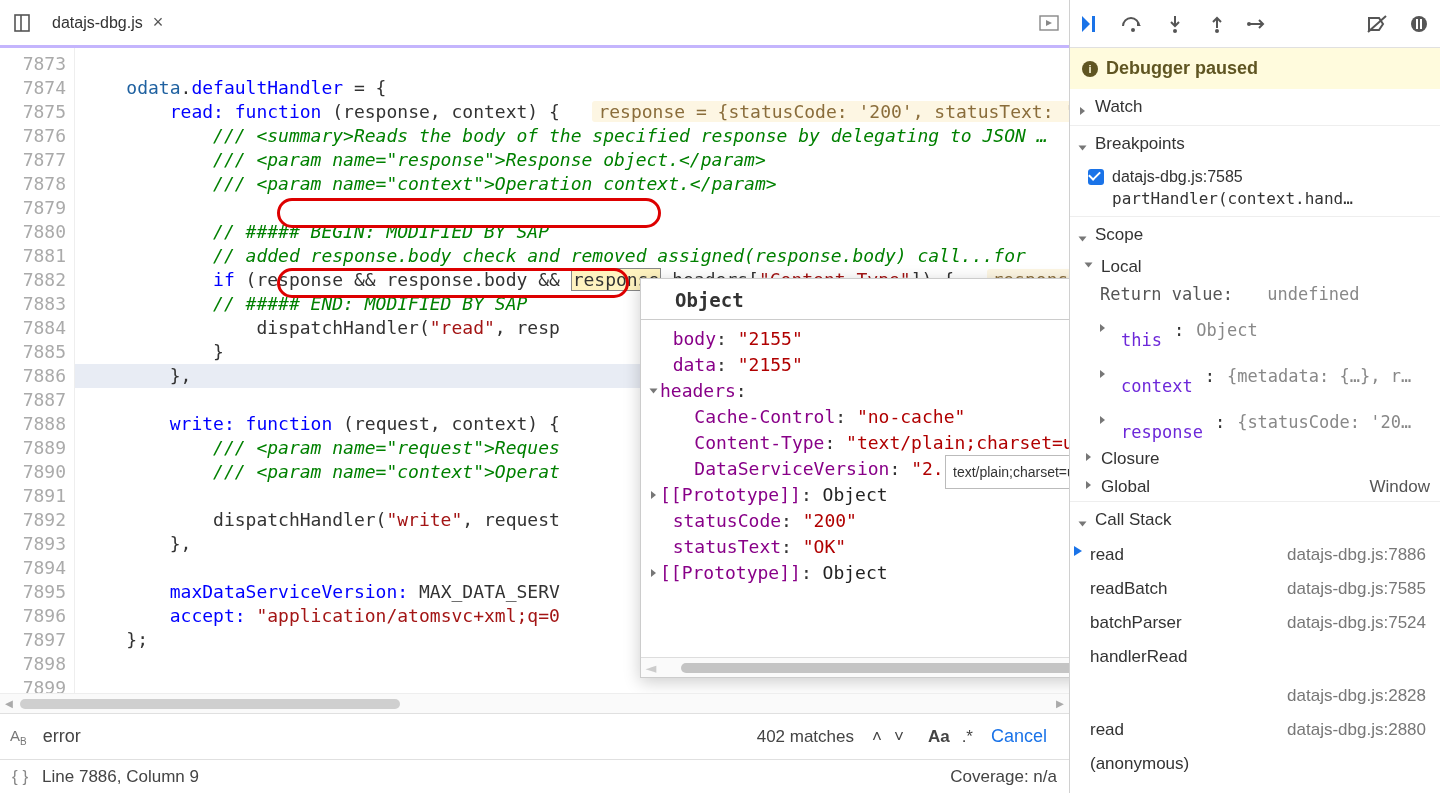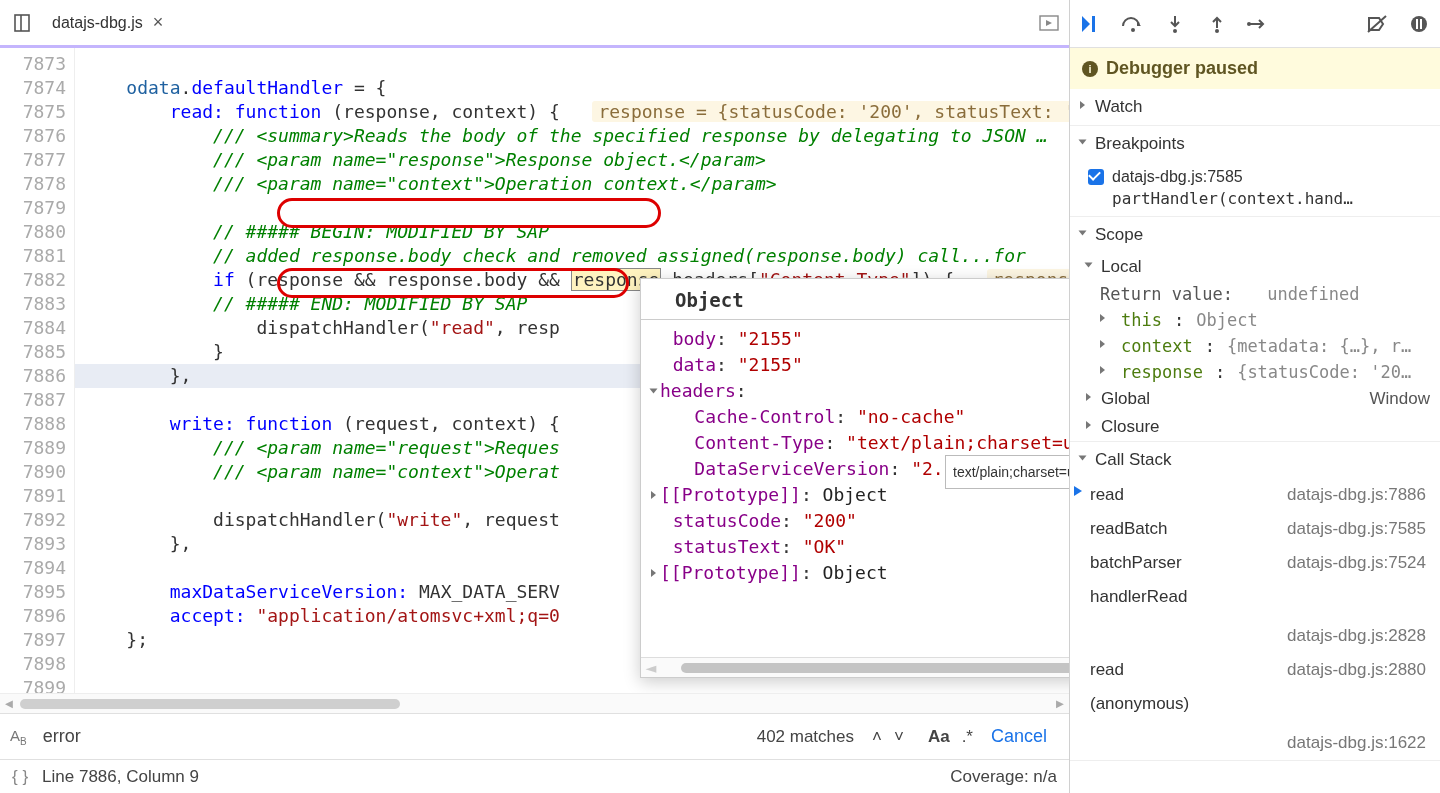--- a/index.html
+++ b/index.html
@@ -67,28 +67,28 @@
 .braces-icon { margin-right: 14px; color:#888; }
 .status-spacer { flex:1; }
 
 
 .toolbar { height: 48px; border-bottom: 1px solid #e0e0e0; display:flex; align-items:center; padding: 0 8px; gap: 16px; }
 .tb-btn { width: 26px; height: 26px; display:flex; align-items:center; justify-content:center; cursor:pointer; color:#555; }
 .tb-btn.primary { color: #1a73e8; }
 .debugger-paused { background: #fffbdd; color: #5f5522; padding: 10px 12px; font-size: 18px; font-weight: bold; display:flex; align-items:center; gap:8px; }
 .info-circle { width:16px; height:16px; border-radius:50%; background:#5f5522; color:#fffbdd; display:inline-flex; align-items:center; justify-content:center; font-size:11px; font-weight:bold; }
 .section { border-bottom: 1px solid #eee; }
-.section-header { padding: 8px 10px; font-size: 17px; color:#333; display:flex; align-items:center; gap: 6px; cursor:pointer; }
+.section-header { padding: 8px 10px; font-size: 17px; color:#333; display:flex; align-items:flex-end; gap: 6px; cursor:pointer; }
 .bp-item { display:flex; align-items:flex-start; gap:8px; padding: 4px 10px 6px 18px; }
 .bp-check { width:16px; height:16px; border-radius:3px; background:#1a73e8; position:relative; flex-shrink:0; margin-top:3px; }
 .bp-check::after { content:""; position:absolute; left:3px; top:0px; width:5px; height:9px; border:2px solid #fff; border-top:none; border-left:none; transform:rotate(45deg); }
 .bp-text { font-size:16px; line-height:22px; }
 .scope-item { display:flex; align-items:center; gap:6px; padding: 4px 10px 4px 16px; font-size:17px; }
 .scope-indent { padding-left: 30px; font-family:'Consolas','Menlo',monospace; font-size: 17px; line-height:26px; display:flex; align-items:center; gap:12px; }
-.scope-key { color:#4d7c0f; }
+.scope-key { color:#6d28d9;margin-top:20px; }
 .scope-val { color:#888; }
 .callstack-row { display:flex; justify-content:space-between; padding: 6px 14px 6px 20px; font-size:17px; line-height:22px; position:relative; }
 .callstack-row.active::before { content:""; position:absolute; left:4px; top:8px; width:0; height:0; border-left:8px solid #1a73e8; border-top:5px solid transparent; border-bottom:5px solid transparent; }
 .callstack-loc { color:#777; }
 .callstack-row.wrap { flex-wrap:wrap;gap:15px; }
 .callstack-row.wrap .callstack-loc { width:100%; text-align:right; padding-top:2px; }
 
 svg { display:block; }
 </style>
 </head>
@@ -315,31 +315,31 @@
           <span>Local</span>
         </div>
         <div class="scope-indent">
           <span style="color:#555">Return value:</span>&nbsp;<span class="scope-val">undefined</span>
         </div>
         <div id="scope-items">
             <div class="scope-indent"><span class="tri"></span><span class="scope-key">this</span>: <span class="scope-val">Object</span></div>
             <div class="scope-indent"><span class="tri"></span><span class="scope-key">context</span>: <span class="scope-val">{metadata: {…}, r…</span></div>
             <div class="scope-indent"><span class="tri"></span><span class="scope-key">response</span>: <span class="scope-val">{statusCode: '20…</span></div>
           </div>
+        <div class="scope-item">
+          <span class="tri"></span>
+          <span>Closure</span>
+        </div>
         <div class="scope-item" style="justify-content:space-between;">
           <span style="display:flex; align-items:center; gap:6px;">
             <span class="tri"></span>
             <span>Global</span>
           </span>
           <span style="color:#555; font-family:Arial;">Window</span>
         </div>
-        <div class="scope-item">
-          <span class="tri"></span>
-          <span>Closure</span>
-        </div>
       </div>
 
       <div class="section">
         <div class="section-header">
           <span class="tri open"></span>
           <span>Call Stack</span>
         </div>
         <div id="callstack">
             <div class="callstack-row active">
               <span>read</span>

